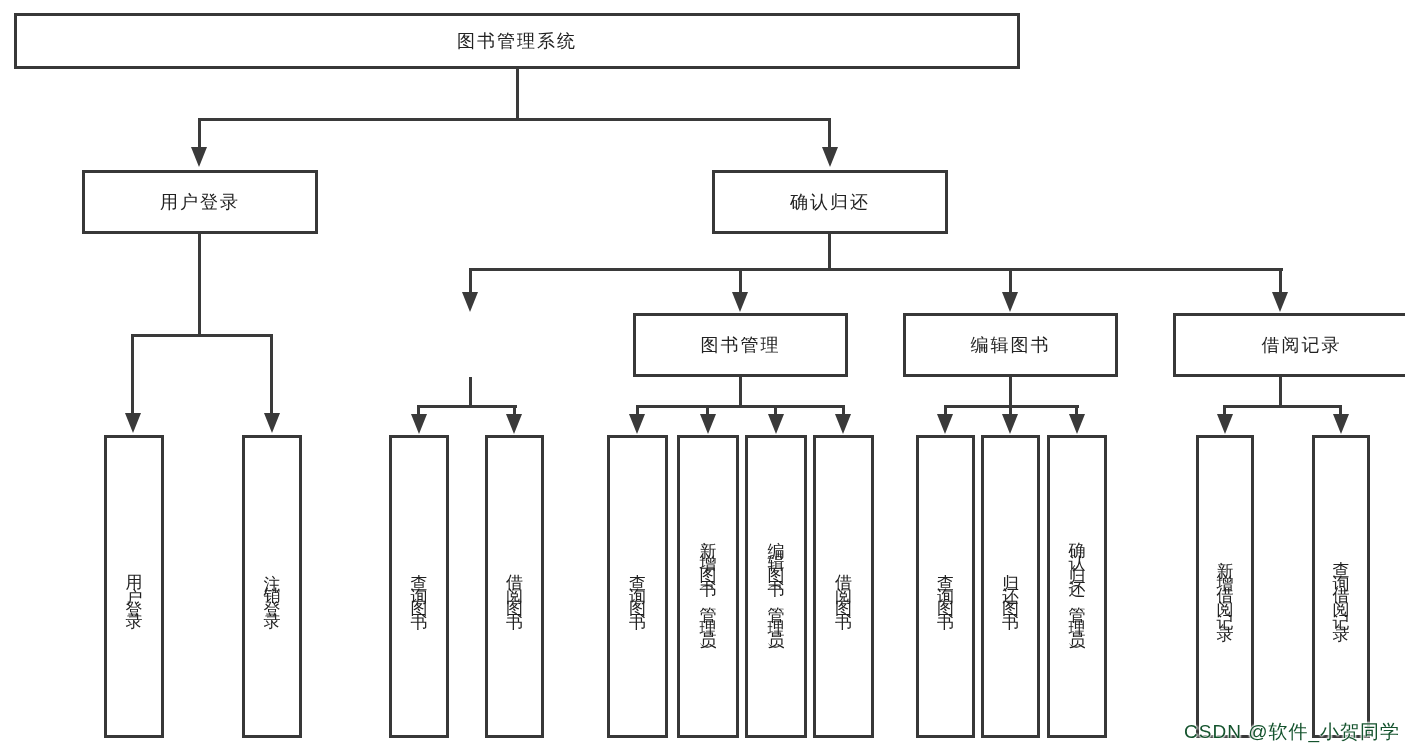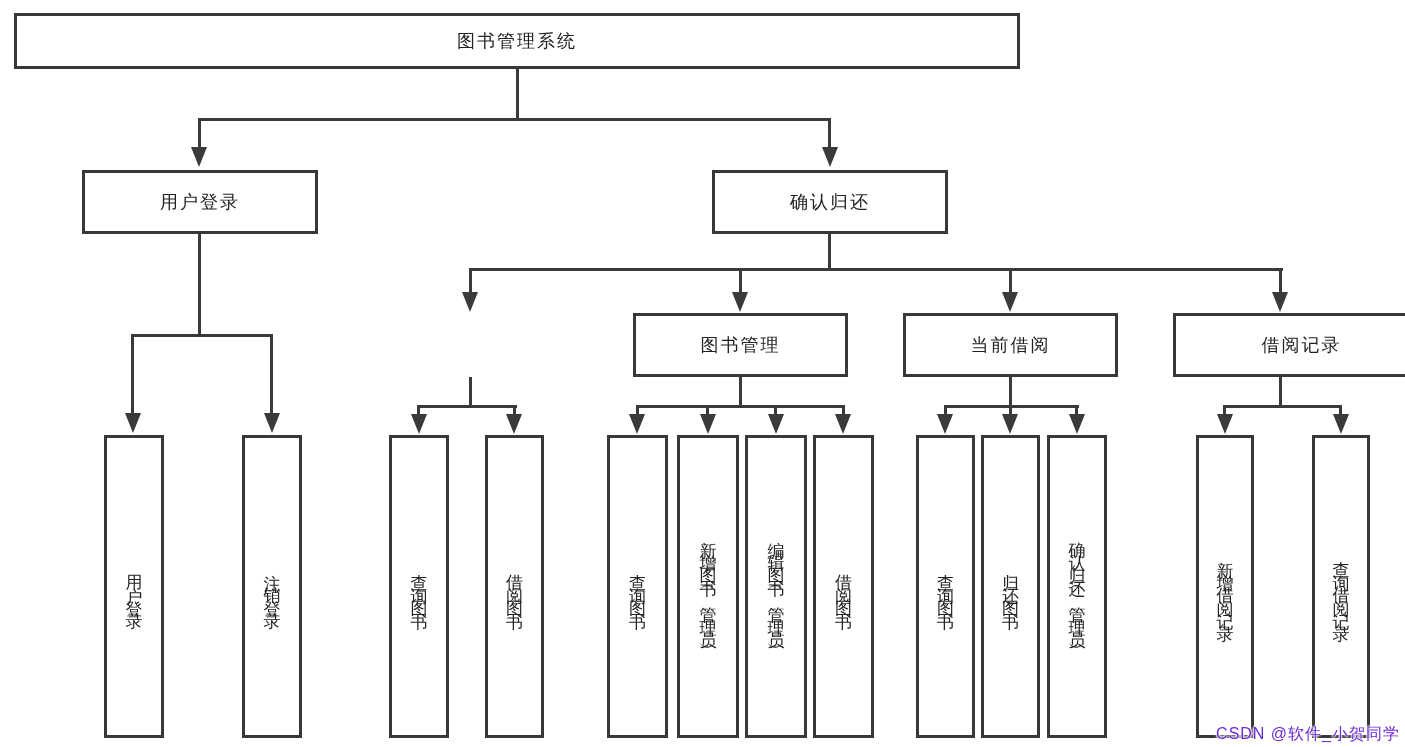--- a/index.html
+++ b/index.html
@@ -37,21 +37,21 @@
   }
   .hl,.vl{position:absolute;background:#3a3a3a;z-index:1;}
   .ar{
     position:absolute;width:0;height:0;z-index:1;
     border-left:8px solid transparent;
     border-right:8px solid transparent;
     border-top:20px solid #3a3a3a;
   }
   .wm{
     position:absolute;right:5px;bottom:2px;
-    font-size:16px;color:#6d28d9;letter-spacing:1px;
+    font-size:19px;color:#14532d;letter-spacing:1px;
     z-index:5;
     text-shadow:0 1px 2px #ffffff,0 -1px 2px #ffffff,1px 0 2px #ffffff,-1px 0 2px #ffffff;
   }
 </style>
 </head>
 <body>
 
 <div id="stage">
 
   <div class="box" style="left:14px;top:13px;width:1006px;height:56px;">
@@ -87,21 +87,21 @@
   <div class="vl" style="left:1279px;top:271px;width:3px;height:21px;"></div>
   <div class="ar" style="left:462px;top:292px;"></div>
   <div class="ar" style="left:732px;top:292px;"></div>
   <div class="ar" style="left:1002px;top:292px;"></div>
   <div class="ar" style="left:1272px;top:292px;"></div>
 
   <div class="box" style="left:633px;top:313px;width:215px;height:64px;">
       <span>图书管理</span>
     </div>
   <div class="box" style="left:903px;top:313px;width:215px;height:64px;">
-      <span>当前借阅</span>
+      <span>编辑图书</span>
     </div>
   <div class="box" style="left:1173px;top:313px;width:257px;height:64px;">
       <span>借阅记录</span>
     </div>
 
   <div class="vl" style="left:469px;top:377px;width:3px;height:31px;"></div>
   <div class="vl" style="left:739px;top:377px;width:3px;height:31px;"></div>
   <div class="vl" style="left:1009px;top:377px;width:3px;height:31px;"></div>
   <div class="vl" style="left:1279px;top:377px;width:3px;height:31px;"></div>
 

